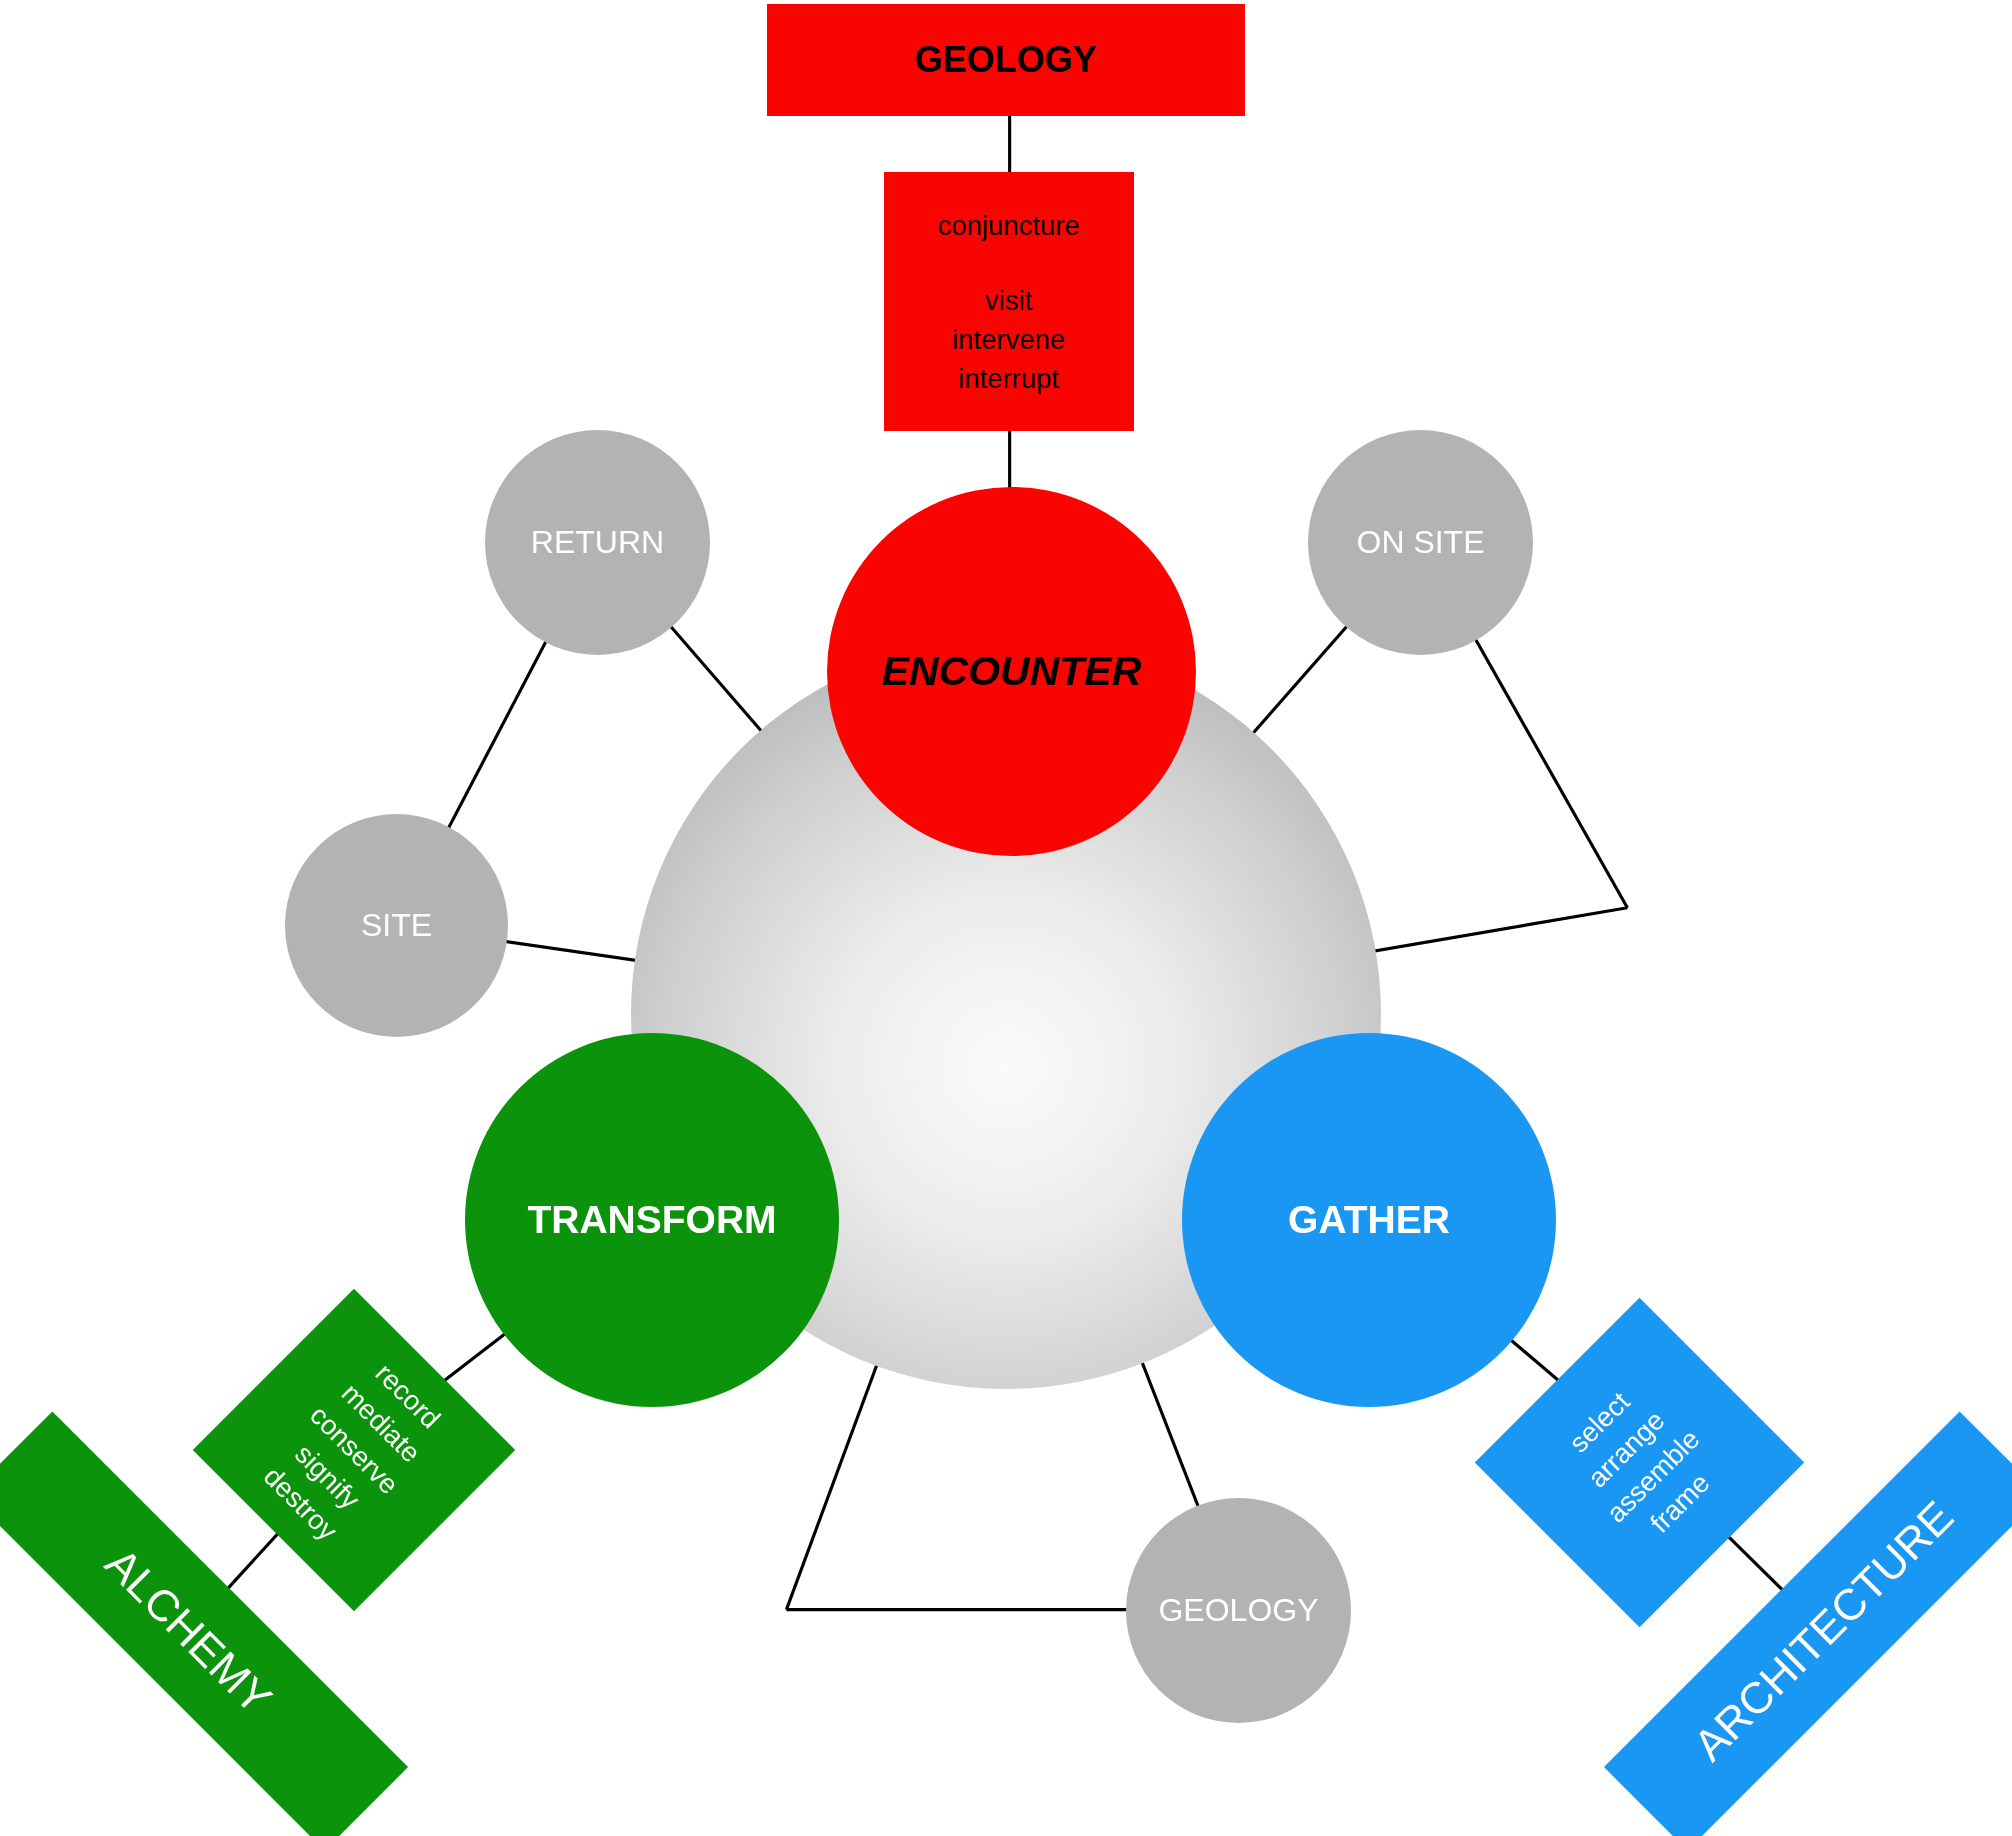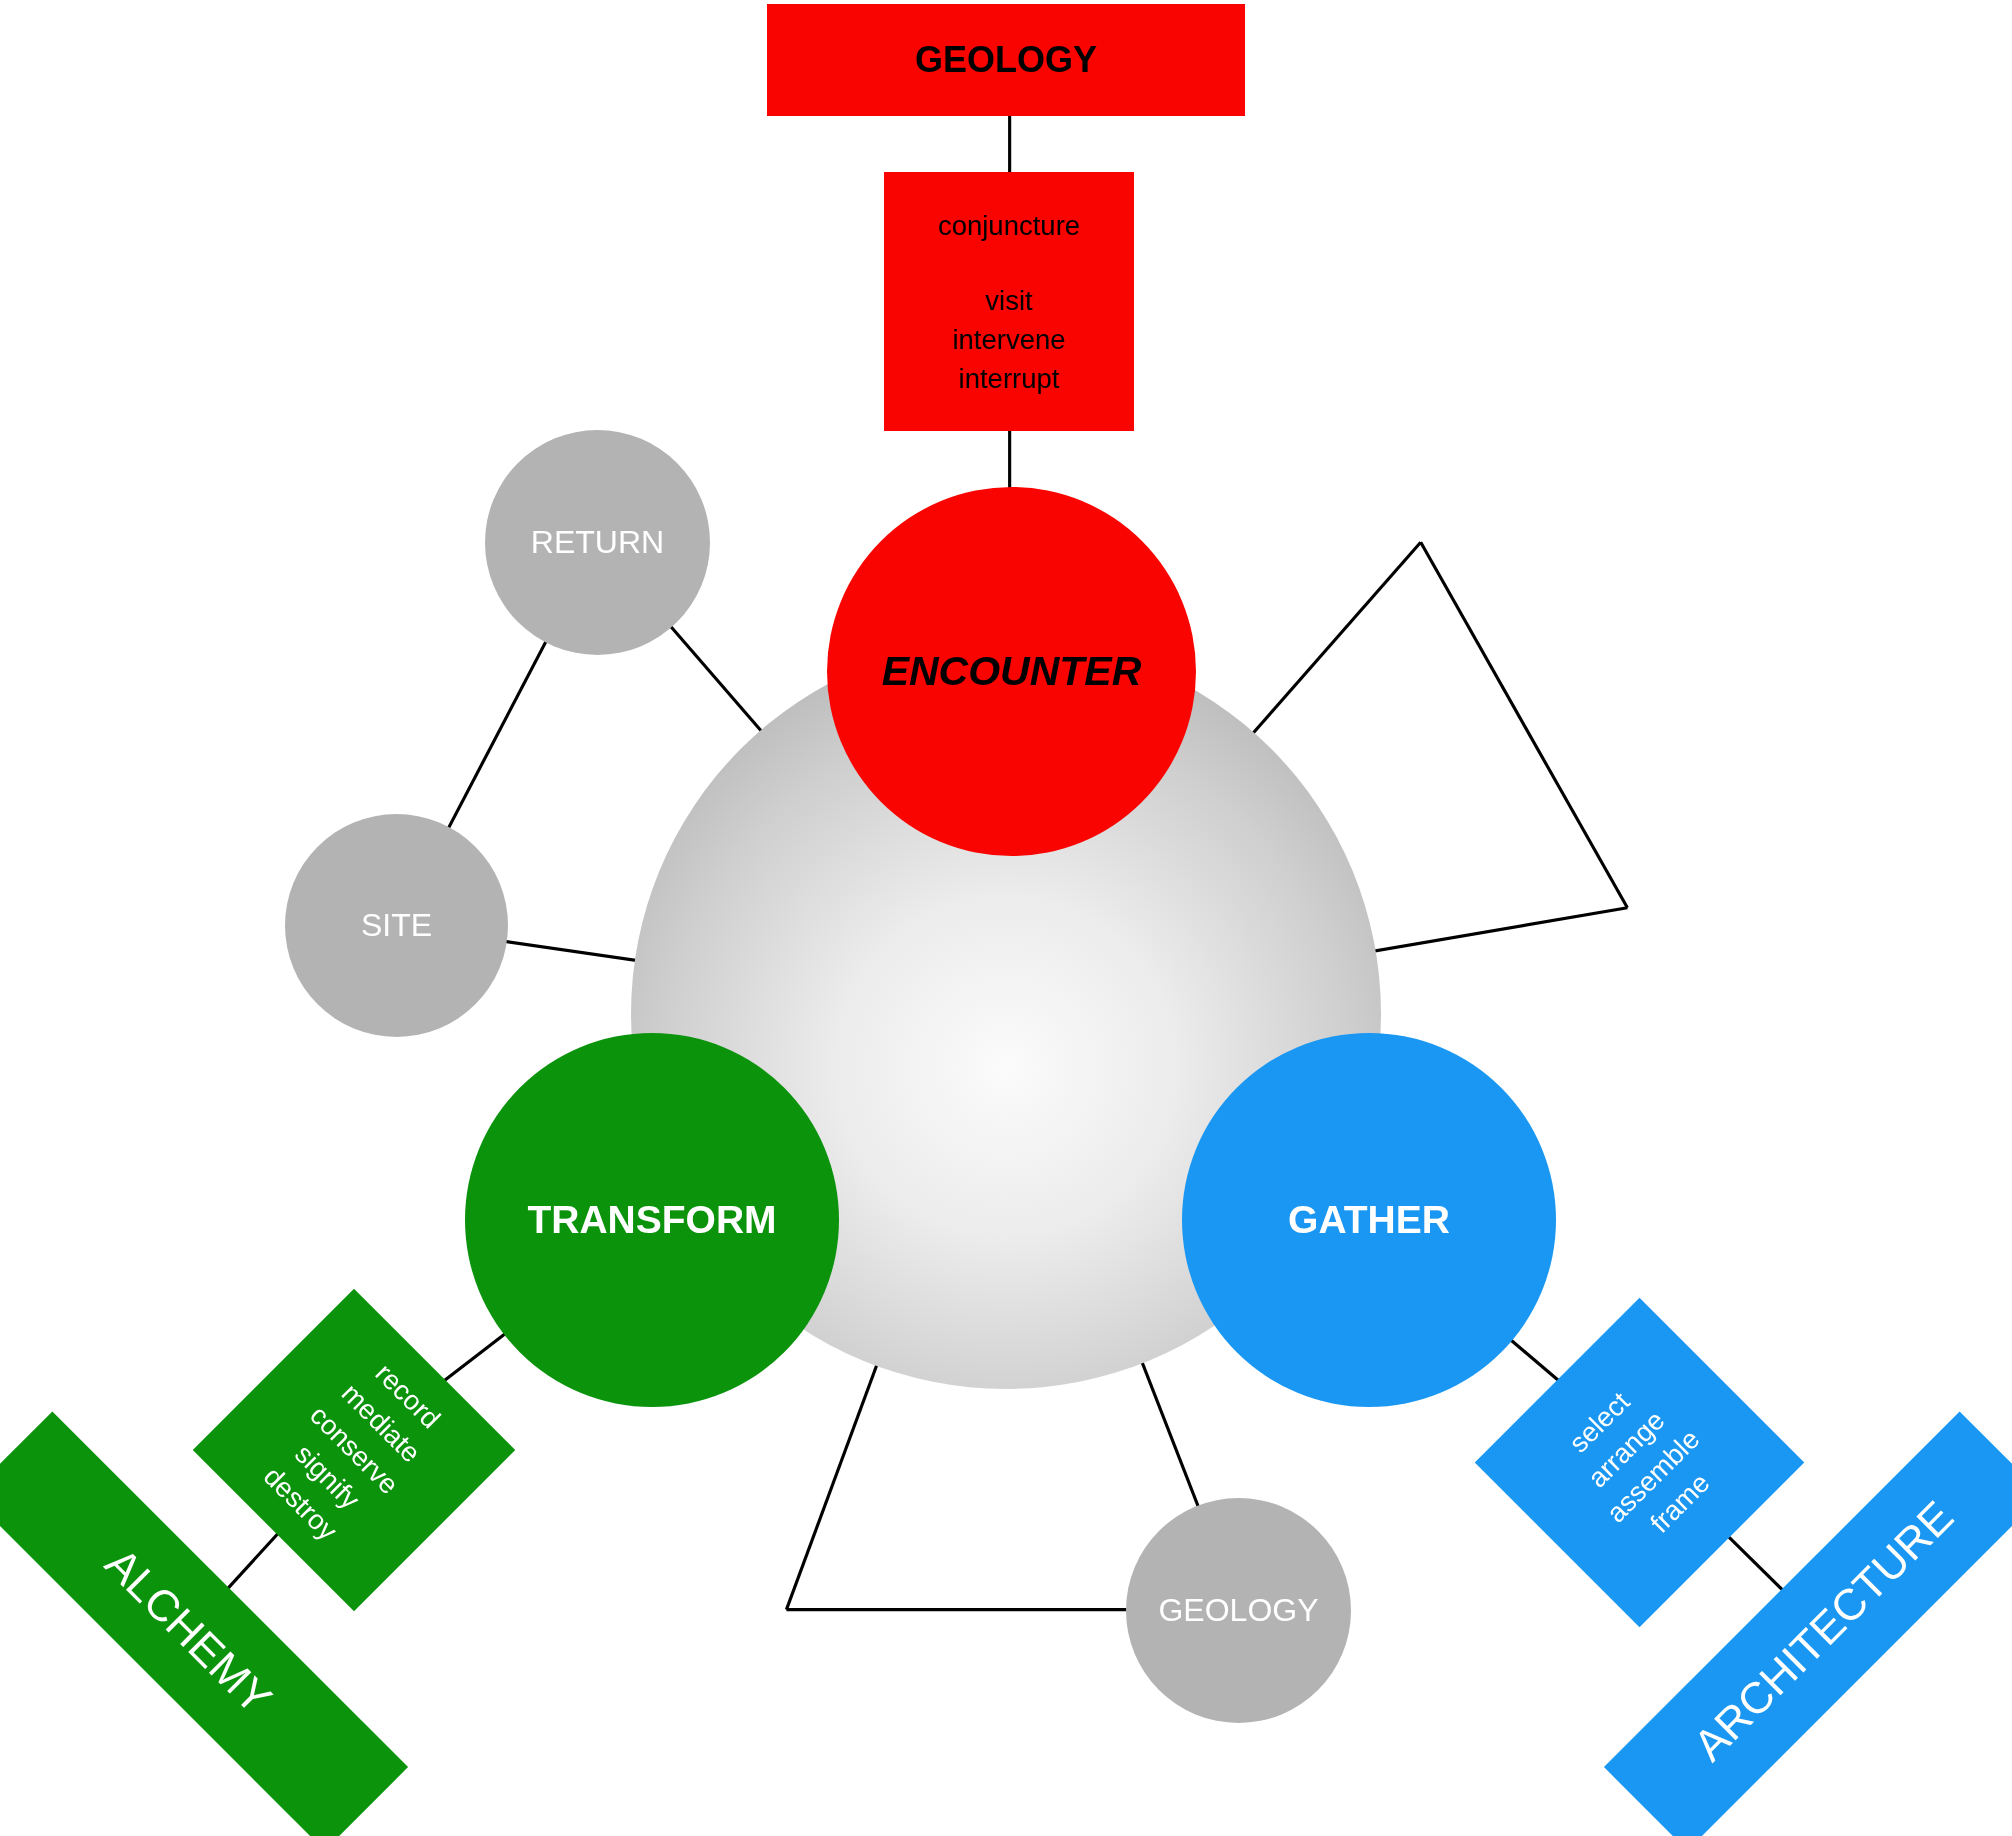--- a/index.html
+++ b/index.html
@@ -77,20 +77,23 @@
   </div>
 
   <div class="node circle red encounter">
     <span class="big lbl-dark">ENCOUNTER</span>
   </div>
 
   <div class="node circle grayc return">
     <span class="graylbl">RETURN</span>
   </div>
 
+  <div class="node circle grayc onsite">
+    <span class="graylbl">ON SITE</span>
+  </div>
 
   <div class="node circle grayc leave">
     <span class="graylbl">SITE</span>
   </div>
 
 
 
   <div class="node circle grayc locate">
     <span class="graylbl">GEOLOGY</span>
   </div>

